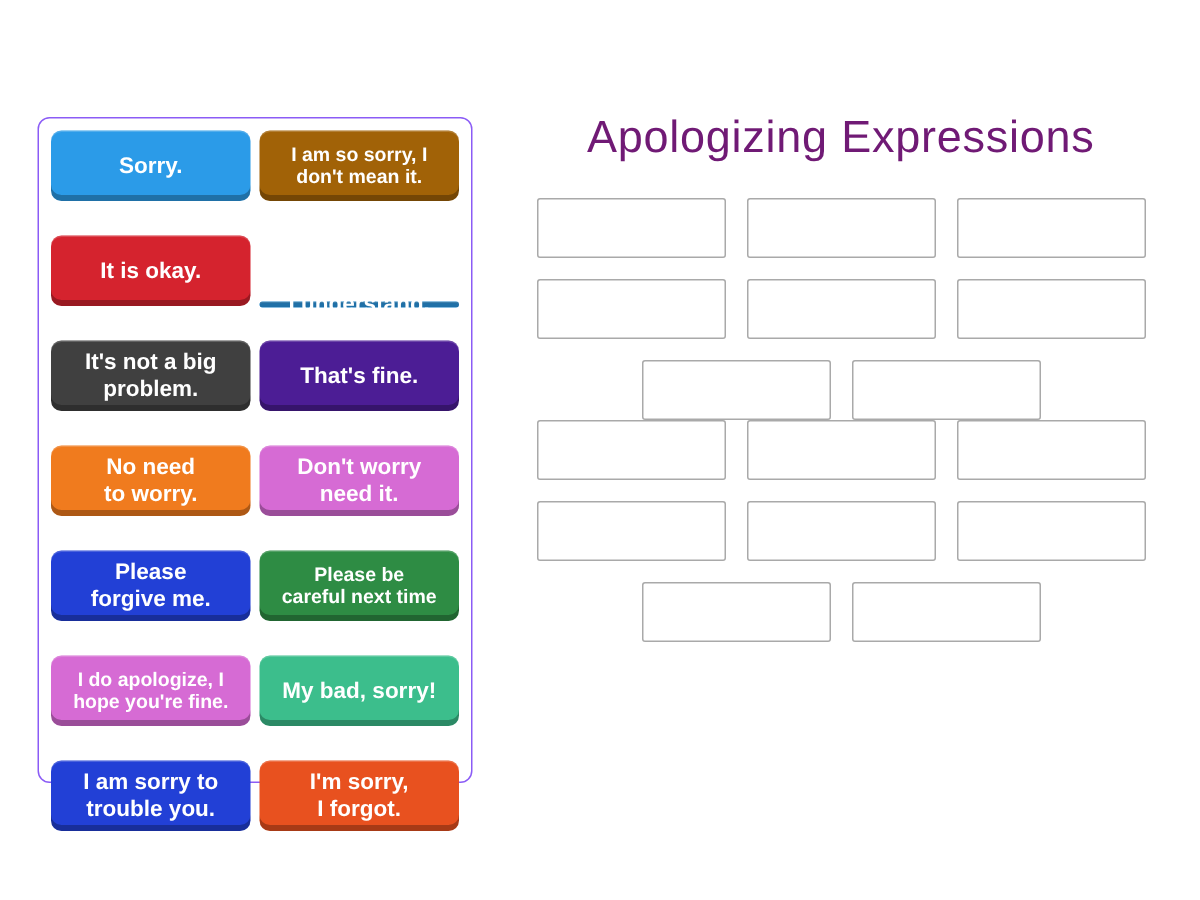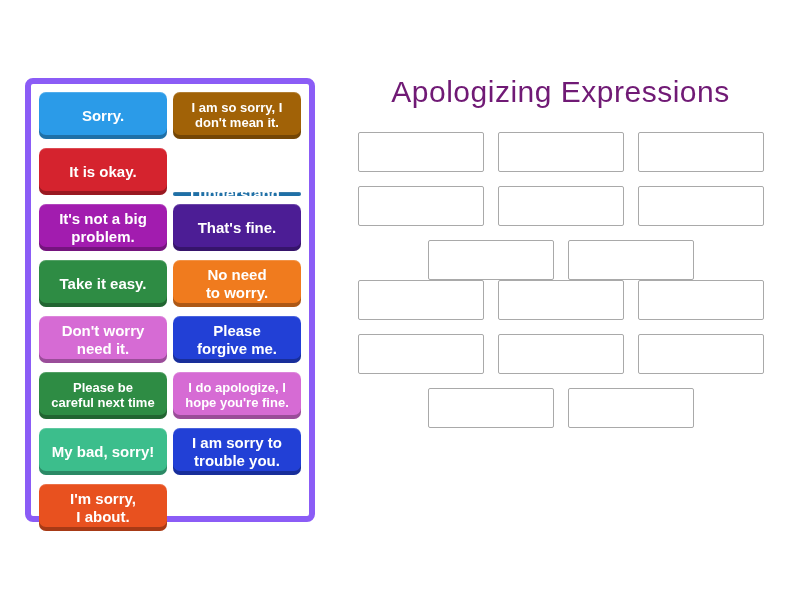--- a/index.html
+++ b/index.html
@@ -10,27 +10,27 @@
     overflow: hidden;
     position: relative;
   }
   
   .word-bank {
     position: absolute;
     left: 25px; top: 78px;
     width: 290px; height: 444px;
     box-sizing: border-box;
     background: #ffffff;
-    border: 6px solid #8b5cf6;
+    border: 1px solid #8b5cf6;
     border-radius: 8px;
     padding: 8px;
     display: grid;
     grid-template-columns: 1fr 1fr;
     grid-auto-rows: 47px;
-    gap: 9px 6px;
+    gap: 23px 6px;
   }
   .tile {
     border-radius: 7px;
     color: #ffffff;
     font-weight: 700;
     font-size: 15px;
     line-height: 1.15;
     display: flex;
     align-items: center;
     justify-content: center;
@@ -78,39 +78,38 @@
 </style>
 </head>
 <body>
 
 <div class="word-bank">
   <div class="tile" style="background: rgb(43, 155, 232);">Sorry.</div>
   <div class="tile small" style="background: #a16207;">I am so sorry, I
 don't mean it.</div>
   <div class="tile" style="background: rgb(213, 35, 46);">It is okay.</div>
   <div class="tile" style="background: rgb(43, 155, 232); margin-top: 44px;">I understand.</div>
-  <div class="tile" style="background: #a21caf; text-align: center;">It's not a big
+  <div class="tile" style="background: #404040; text-align: center;">It's not a big
 problem.</div>
   <div class="tile" style="background: #4c1d95;">That's fine.</div>
-  <div class="tile" style="background: rgb(46, 140, 68);">Take it easy.</div>
   <div class="tile" style="background: rgb(240, 123, 30);">No need
 to worry.</div>
   <div class="tile" style="background: rgb(214, 107, 212);">Don't worry
 need it.</div>
   <div class="tile" style="background: rgb(34, 64, 214);">Please
 forgive me.</div>
   <div class="tile small" style="background: rgb(46, 140, 68);">Please be
 careful next time</div>
   <div class="tile small" style="background: rgb(214, 107, 212);">I do apologize, I
 hope you're fine.</div>
   <div class="tile" style="background: rgb(60, 190, 140);">My bad, sorry!</div>
   <div class="tile" style="background: rgb(34, 64, 214);">I am sorry to
 trouble you.</div>
   <div class="tile" style="background: rgb(232, 81, 31);">I'm sorry,
-I about.</div>
+I forgot.</div>
 </div>
 
 <div class="groups-area">
 
   <div class="group group-expressions">
     <h1 class="group-title">Apologizing Expressions</h1>
     <div class="slot-grid">
       <div class="slot"></div>
       <div class="slot"></div>
       <div class="slot"></div>

